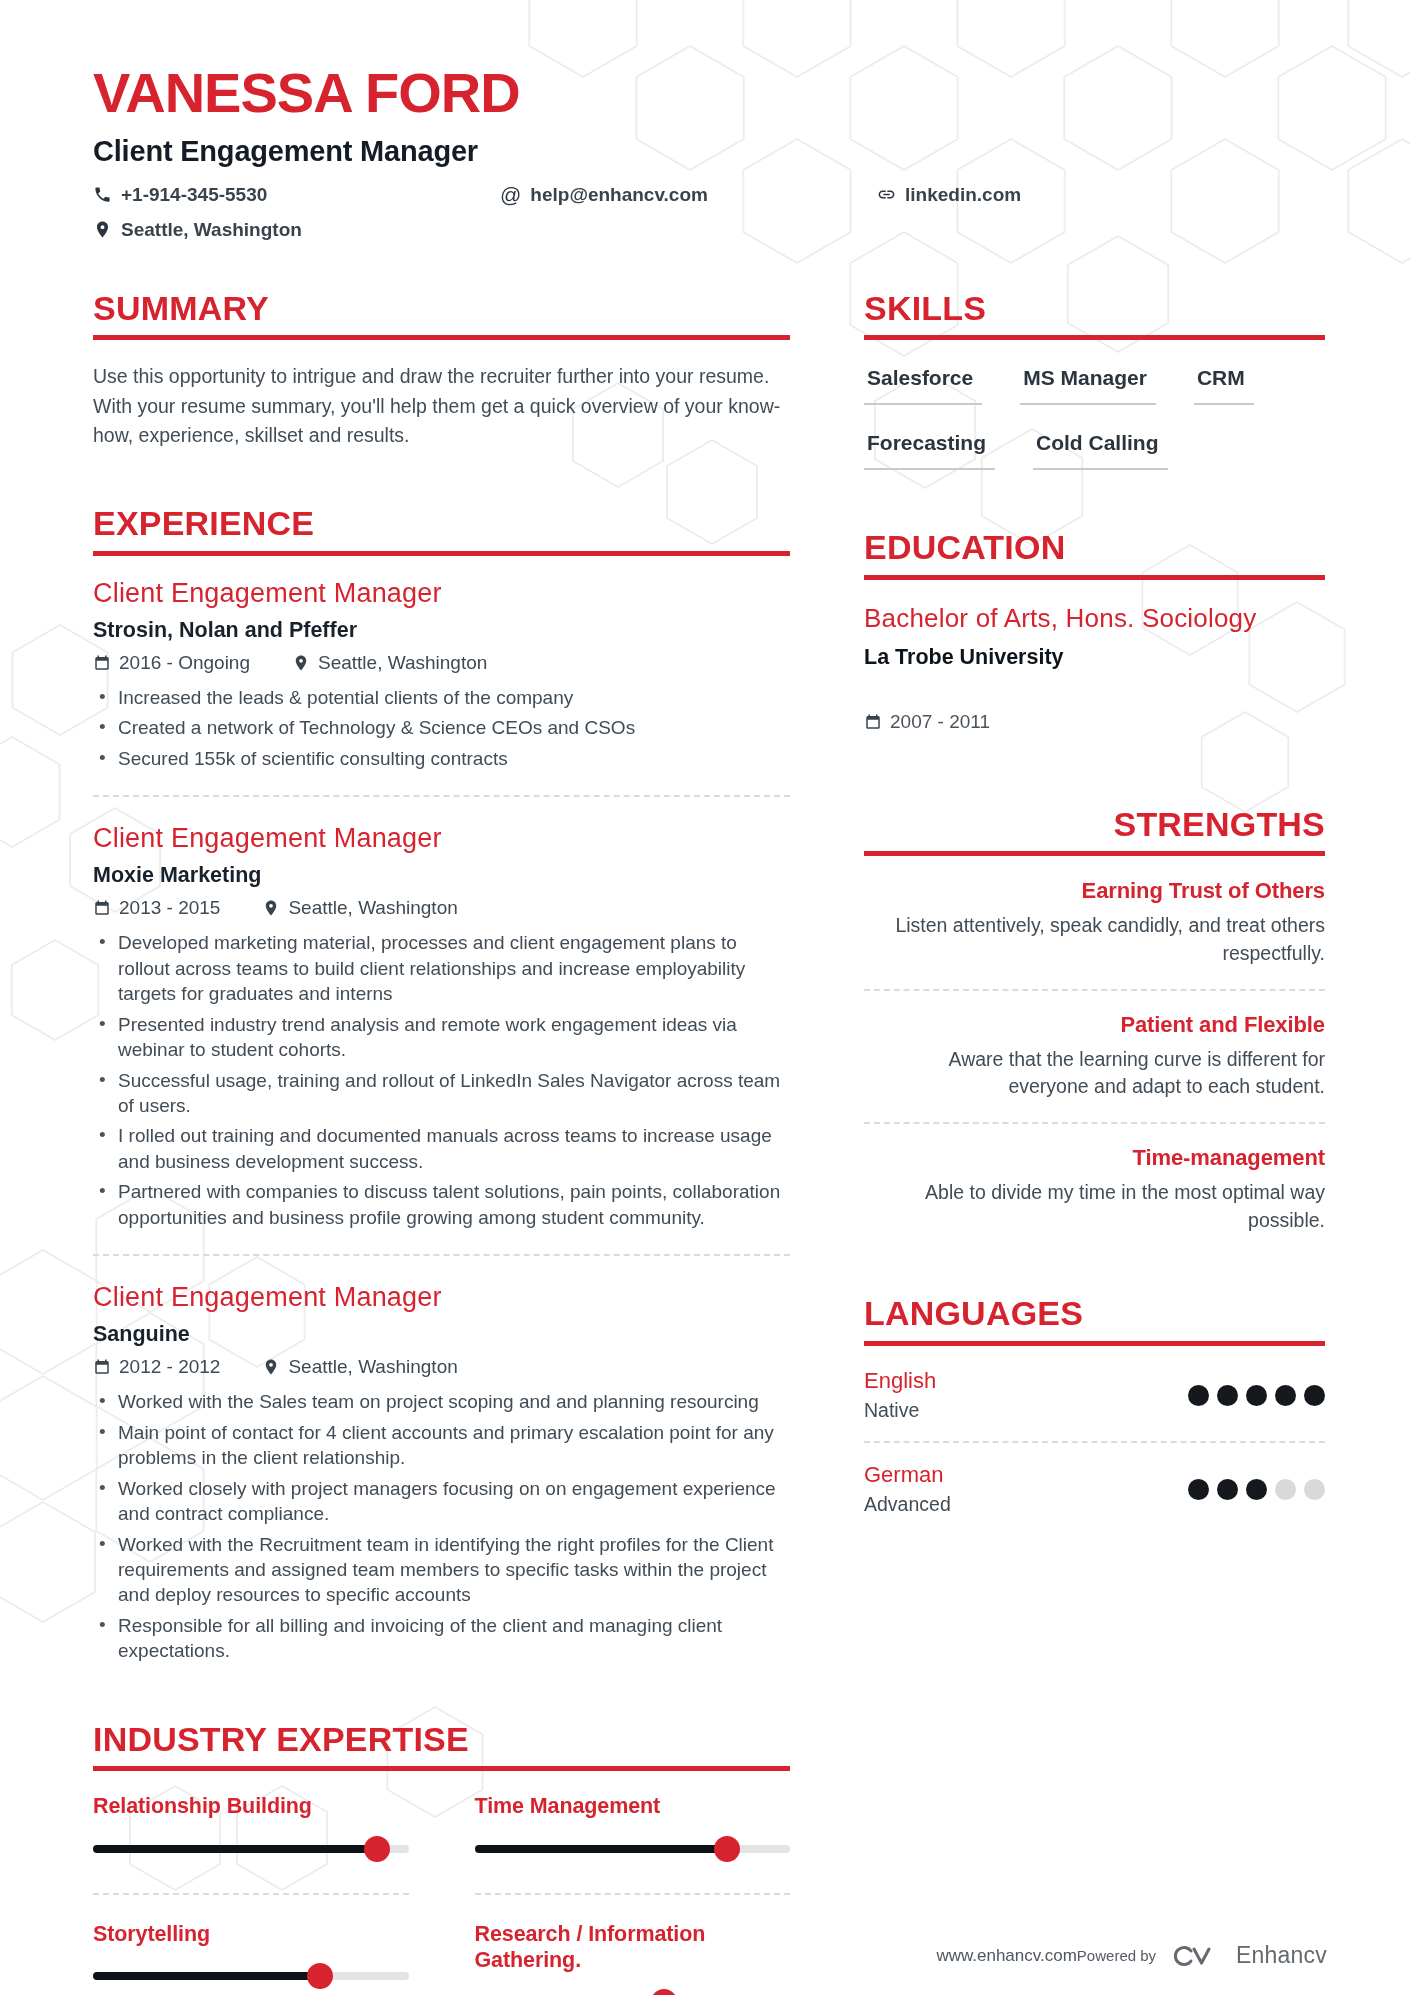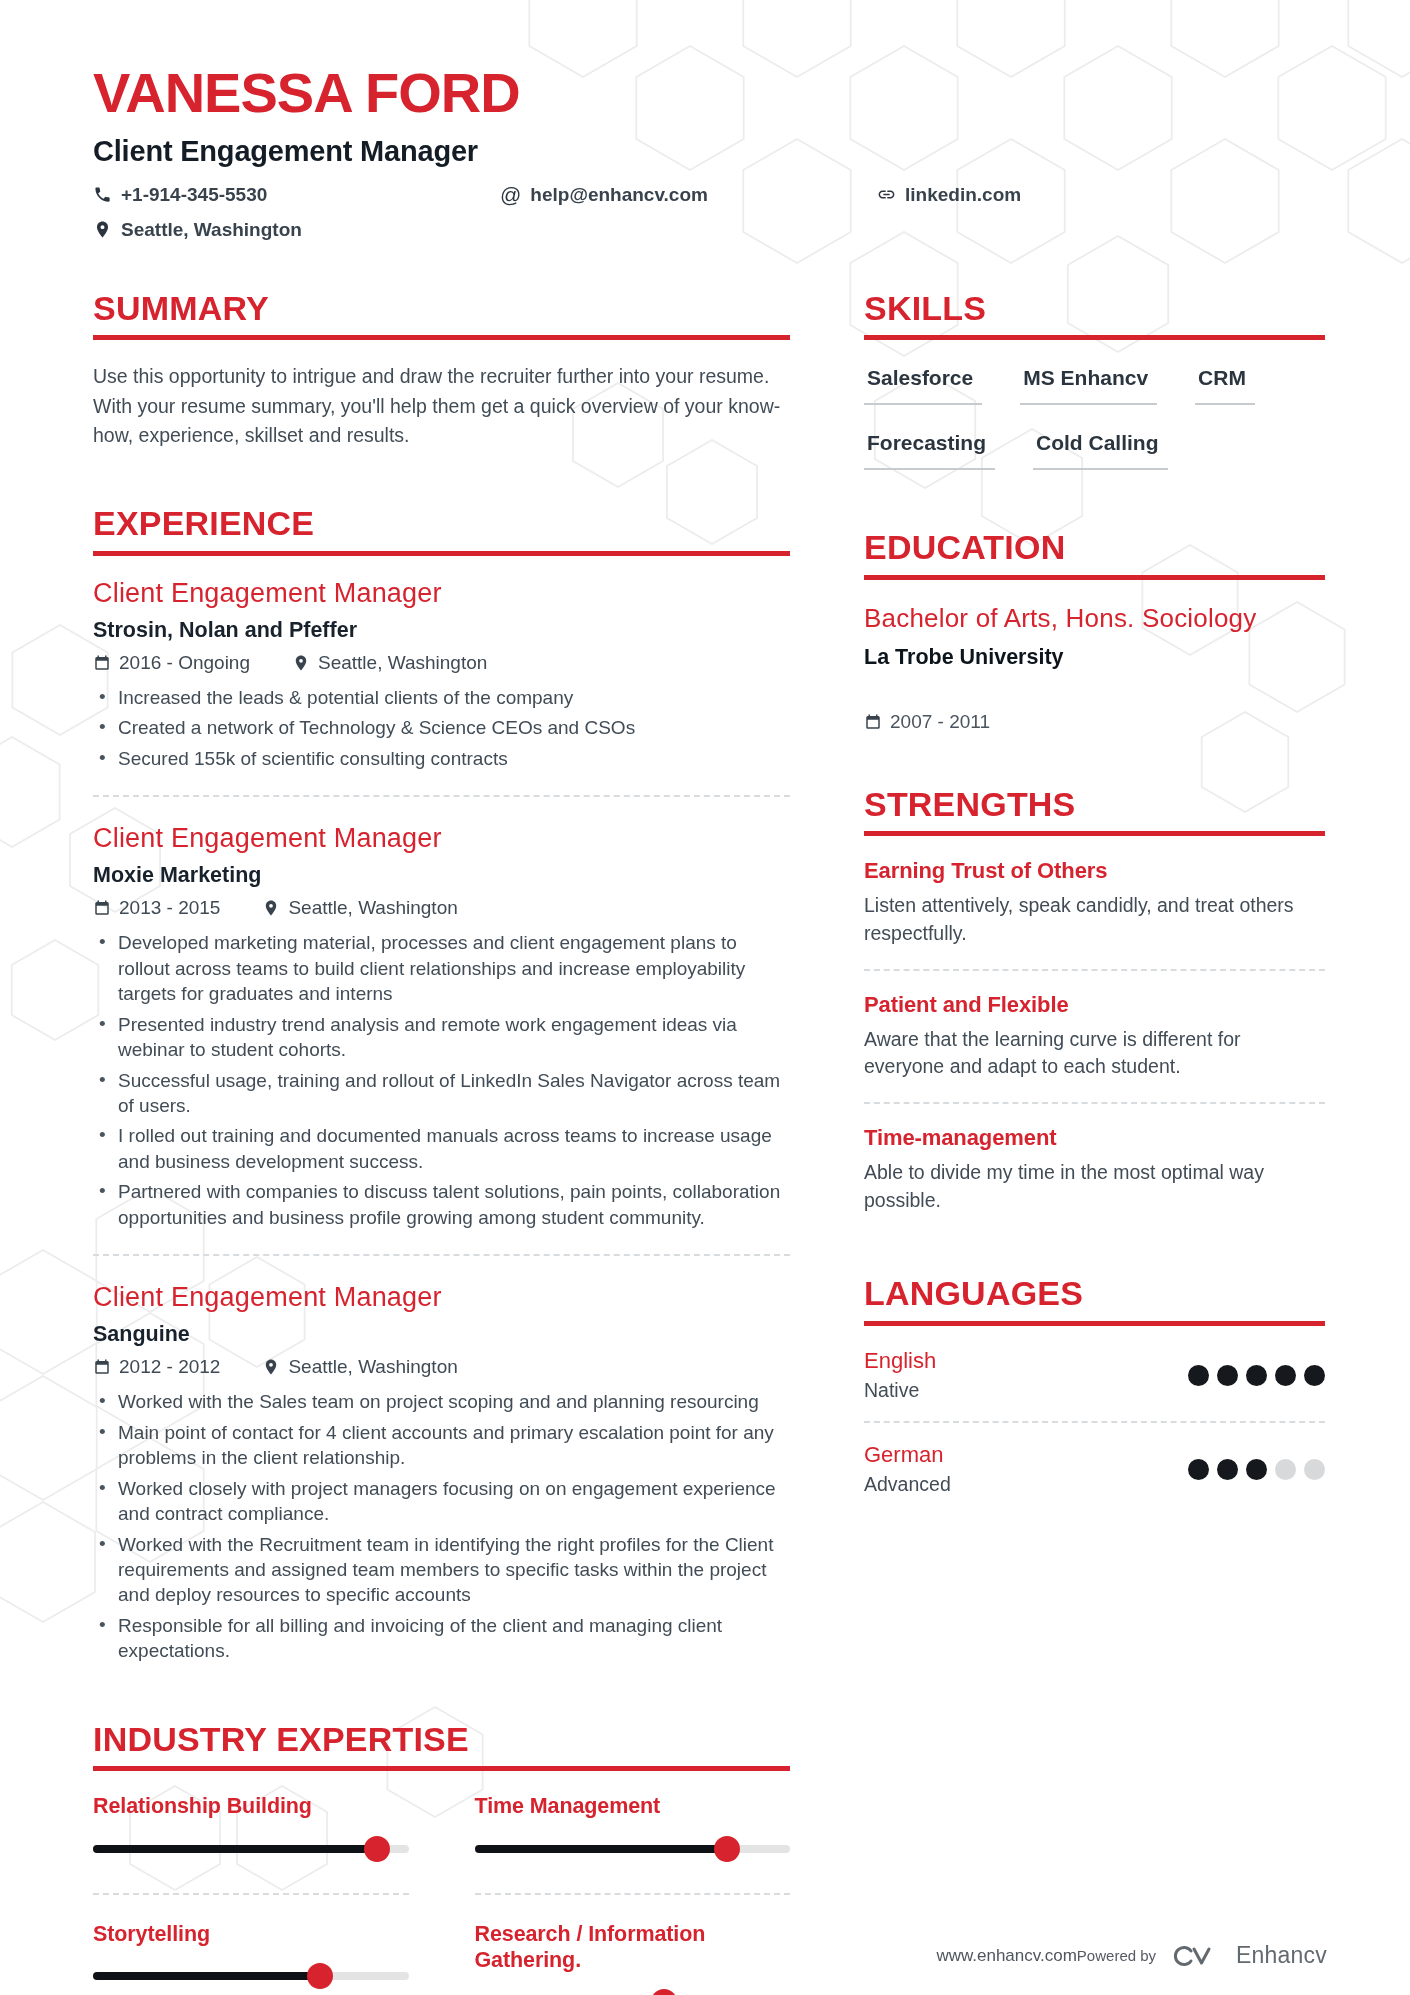--- a/index.html
+++ b/index.html
@@ -64,21 +64,21 @@
 
   
   .skill-list{display:flex;flex-wrap:wrap;column-gap:38px;row-gap:26px;padding-top:4px;}
   .skill-chip{font-size:21px;font-weight:bold;color:#2b353f;padding:0 9px 13px 3px;border-bottom:2px solid #c6cbd0;}
 
   section.education{margin-top:60px;}
   .edu-degree{font-size:26px;color:var(--accent);font-weight:normal;letter-spacing:.2px;margin-bottom:10px;line-height:1.25;}
   .edu-school{font-size:21.5px;font-weight:bold;color:#0c141c;margin-bottom:9px;}
   .edu-dates{display:inline-flex;align-items:center;gap:8px;font-size:19px;color:#4a545e;margin-top:32px;}
 
-  section.strengths{margin-top:52px;}
+  section.strengths{margin-top:72px;text-align:right;}
   .strength + .strength{border-top:2px dashed var(--dash);margin-top:21px;padding-top:21px;}
   .strength-title{font-size:22px;font-weight:bold;color:var(--accent);margin-bottom:8px;letter-spacing:-.1px;}
   .strength-text{font-size:19.5px;line-height:1.42;color:var(--body);}
 
   section.languages{margin-top:62px;}
   .lang-row{display:flex;justify-content:space-between;align-items:center;}
   .lang-row + .lang-row{border-top:2px dashed var(--dash);margin-top:19px;padding-top:19px;}
   .lang-name{font-size:22px;font-weight:normal;color:var(--accent);margin-bottom:5px;}
   .lang-level{font-size:19.5px;color:var(--body);}
   .dots{display:flex;gap:8px;}
@@ -304,21 +304,21 @@
       </section>
 
     </div>
 
     <div class="col-right">
 
       <section>
         <h2 class="sec-head">SKILLS</h2>
         <div class="skill-list">
             <span class="skill-chip">Salesforce</span>
-            <span class="skill-chip">MS Enhancv</span>
+            <span class="skill-chip">MS Manager</span>
             <span class="skill-chip">CRM</span>
             <span class="skill-chip">Forecasting</span>
             <span class="skill-chip">Cold Calling</span>
           </div>
       </section>
 
       <section class="education">
         <h2 class="sec-head">EDUCATION</h2>
         <div class="edu-degree">Bachelor of Arts, Hons. Sociology</div>
         <div class="edu-school">La Trobe University</div>

